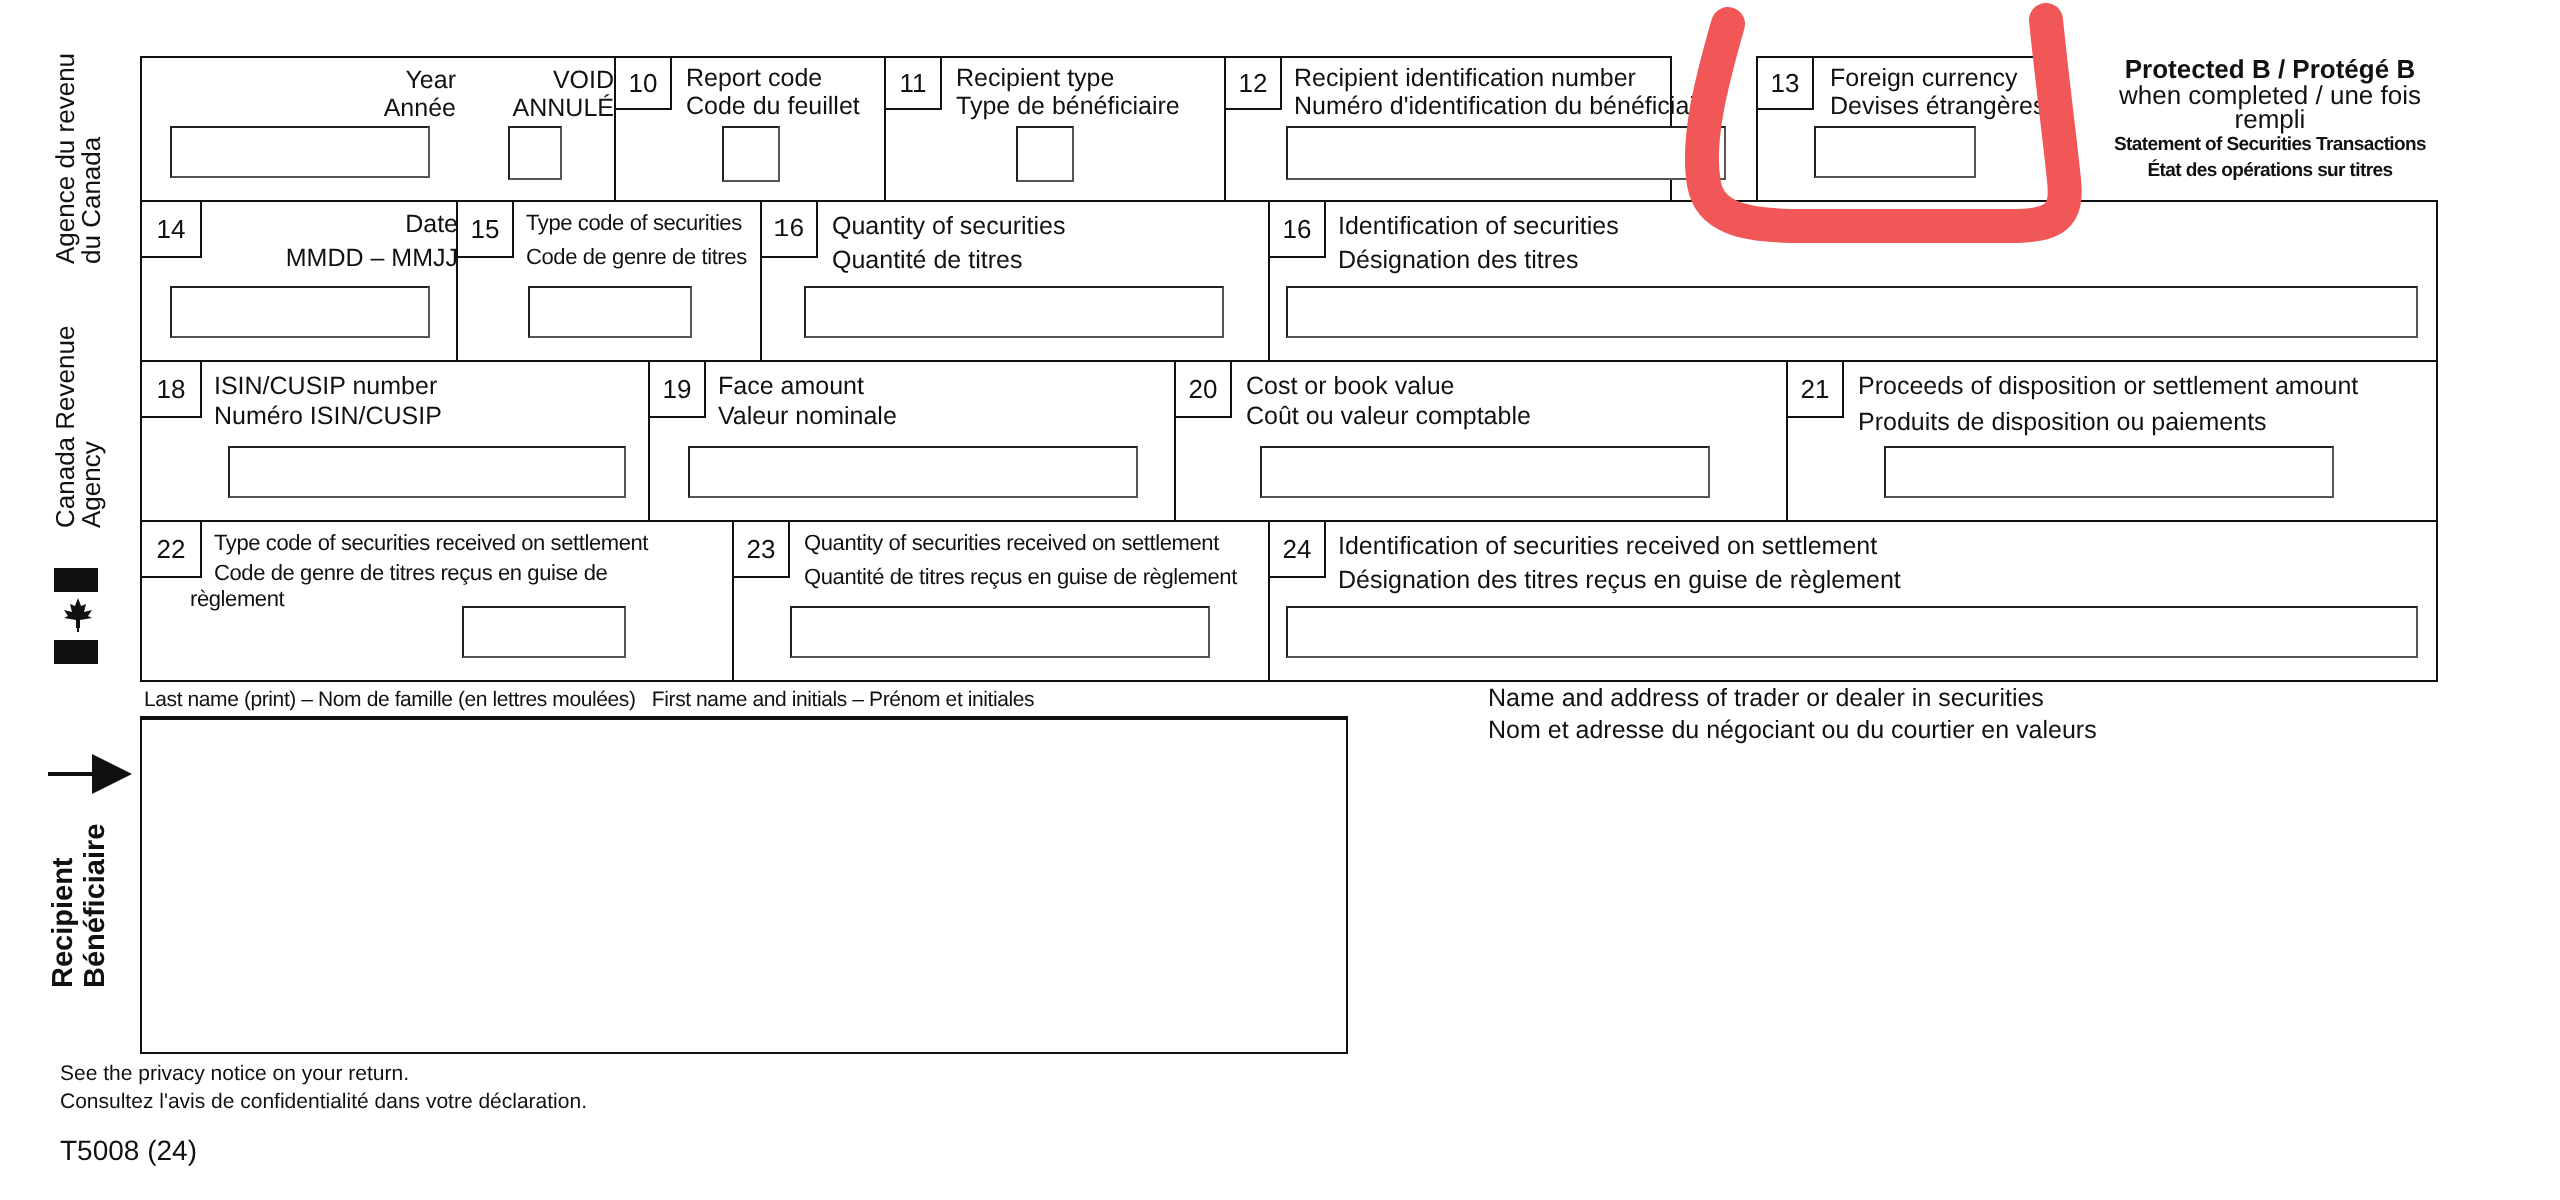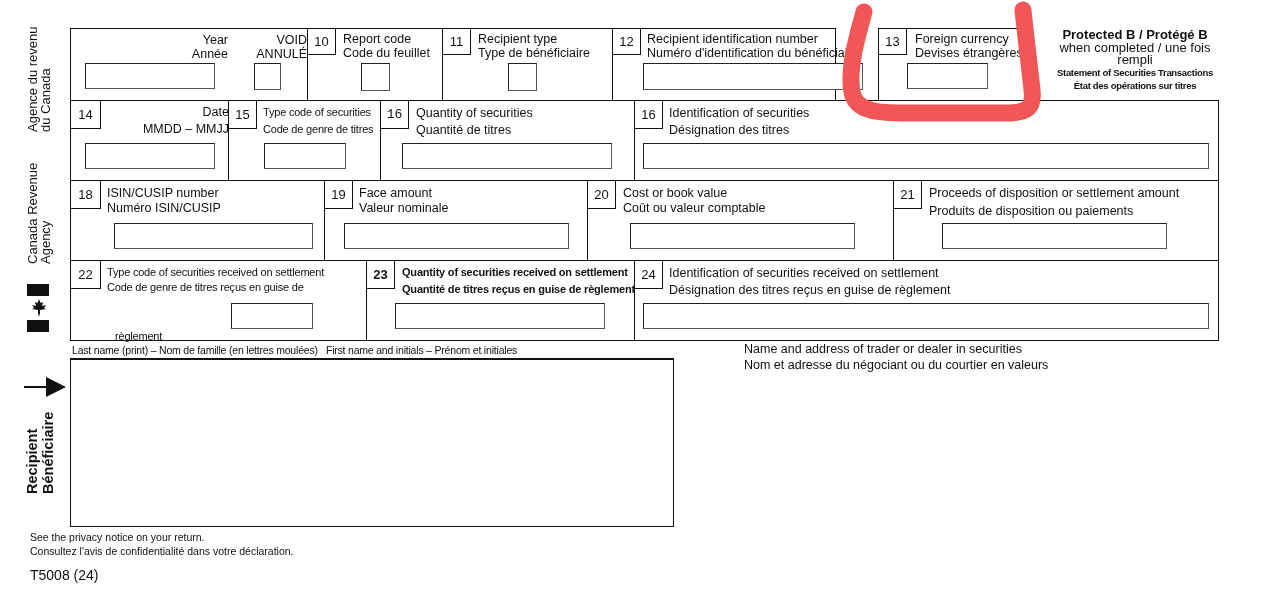--- a/index.html
+++ b/index.html
@@ -127,24 +127,24 @@
   <div class="num" style="left:0; top:0; width:28px; height:28px; line-height:28px;">21</div>
   <div class="lbl" style="left:35px; top:5px;">Proceeds of disposition or settlement amount</div>
   <div class="lbl" style="left:35px; top:23px;">Produits de disposition ou paiements</div>
   <div class="fld" style="left:48px; top:42px; width:225px; height:26px;"></div>
 </div>
 
 <div class="cell" style="left:70px; top:260px; width:297px; height:81px;">
   <div class="num" style="left:0; top:0; width:30px; height:28px; line-height:28px;">22</div>
   <div class="lbl sm" style="left:36px; top:3px;">Type code of securities received on settlement</div>
   <div class="lbl sm" style="left:36px; top:20px; line-height:13px;">Code de genre de titres reçus en guise de</div>
-  <div class="lbl sm" style="left:44px; top:33px; line-height:13px;margin-top:36px;">règlement</div>
+  <div class="lbl sm" style="left:24px; top:33px; line-height:13px;">règlement</div>
   <div class="fld" style="left:160px; top:42px; width:82px; height:26px;"></div>
 </div>
-<div class="cell" style="left:366px; top:260px; width:303px; height:81px;font-weight:bold;">
+<div class="cell" style="left:366px; top:260px; width:303px; height:81px;">
   <div class="num" style="left:0; top:0; width:28px; height:28px; line-height:28px;">23</div>
   <div class="lbl sm" style="left:35px; top:20px;">Quantité de titres reçus en guise de règlement</div>
   <div class="lbl sm" style="left:35px; top:3px;">Quantity of securities received on settlement</div>
   <div class="fld" style="left:28px; top:42px; width:210px; height:26px;"></div>
 </div>
 <div class="cell" style="left:634px; top:260px; width:585px; height:81px;">
   <div class="num" style="left:0; top:0; width:28px; height:28px; line-height:28px;">24</div>
   <div class="lbl" style="left:34px; top:5px;">Identification of securities received on settlement</div>
   <div class="lbl" style="left:34px; top:22px;">Désignation des titres reçus en guise de règlement</div>
   <div class="fld" style="left:8px; top:42px; width:566px; height:26px;"></div>

